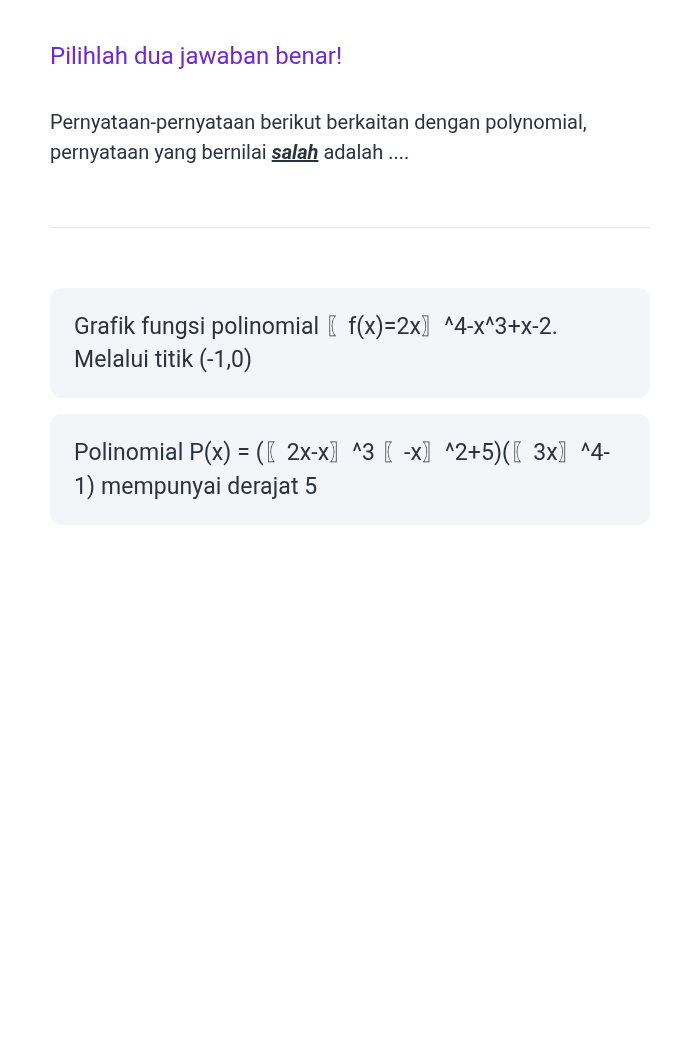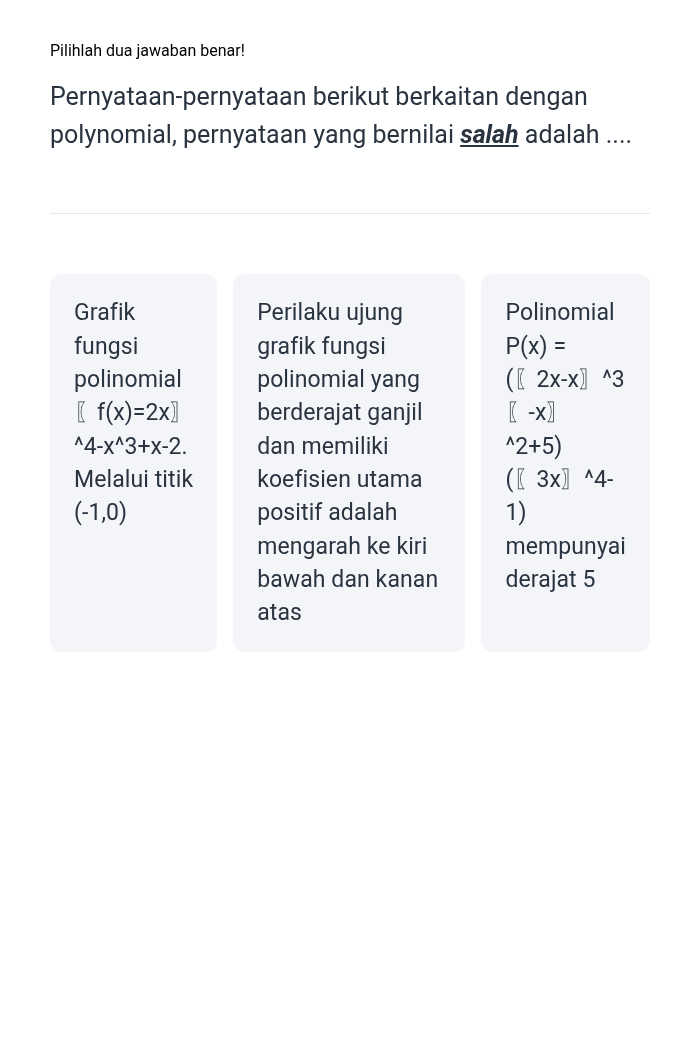--- a/index.html
+++ b/index.html
@@ -10,43 +10,43 @@
     font-family: -apple-system, BlinkMacSystemFont, "Segoe UI", Roboto, "Helvetica Neue", Arial, sans-serif;
     color: #2a3440;
   }
   .page {
     box-sizing: border-box;
     width: 700px;
     min-height: 1043px;
     padding: 40px 50px 20px 50px;
   }
   .instruction {
-    font-size: 16px;
+    font-size: 24px;
     line-height: 1.4;
-    color: #000000;
-    margin-bottom: 16px;
+    color: #6d28d9;
+    margin-bottom: 33px;
   }
   .prompt {
-    font-size: 25px;
+    font-size: 20px;
     line-height: 1.5;
     color: #2a3440;
   }
   .underline-strong {
     font-weight: 700;
     text-decoration: underline;
     font-style: italic;
   }
   .divider {
     border: none;
     border-top: 1px solid #e5e8ec;
     margin: 60px 0 60px 0;
   }
   .options {
     display: flex;
-    flex-direction: row;
+    flex-direction: column;
     gap: 16px;
     padding: 0 0;
   }
   .option {
     background: #f3f5f8;
     border-radius: 12px;
     padding: 22px 24px;
     font-size: 23px;
     line-height: 1.45;
     color: #2a3440;
@@ -64,17 +64,16 @@
   <div class="instruction">Pilihlah dua jawaban benar!</div>
 
   <div class="prompt">
     <span>Pernyataan-pernyataan berikut  berkaitan dengan polynomial, pernyataan yang bernilai </span><span class="underline-strong">salah</span><span> adalah ....</span>
   </div>
 
   <hr class="divider">
 
   <div class="options">
     <div class="option">Grafik fungsi polinomial  〖f(x)=2x〗^4-x^3+x-2. Melalui titik (-1,0)</div>
-    <div class="option">Perilaku ujung grafik fungsi polinomial yang berderajat ganjil dan memiliki koefisien utama positif adalah mengarah ke kiri bawah dan kanan atas</div>
     <div class="option">Polinomial P(x) = (〖2x-x〗^3 〖-x〗^2+5)(〖3x〗^4-1) mempunyai derajat 5</div>
   </div>
 
 </div>
 
 </body></html>

